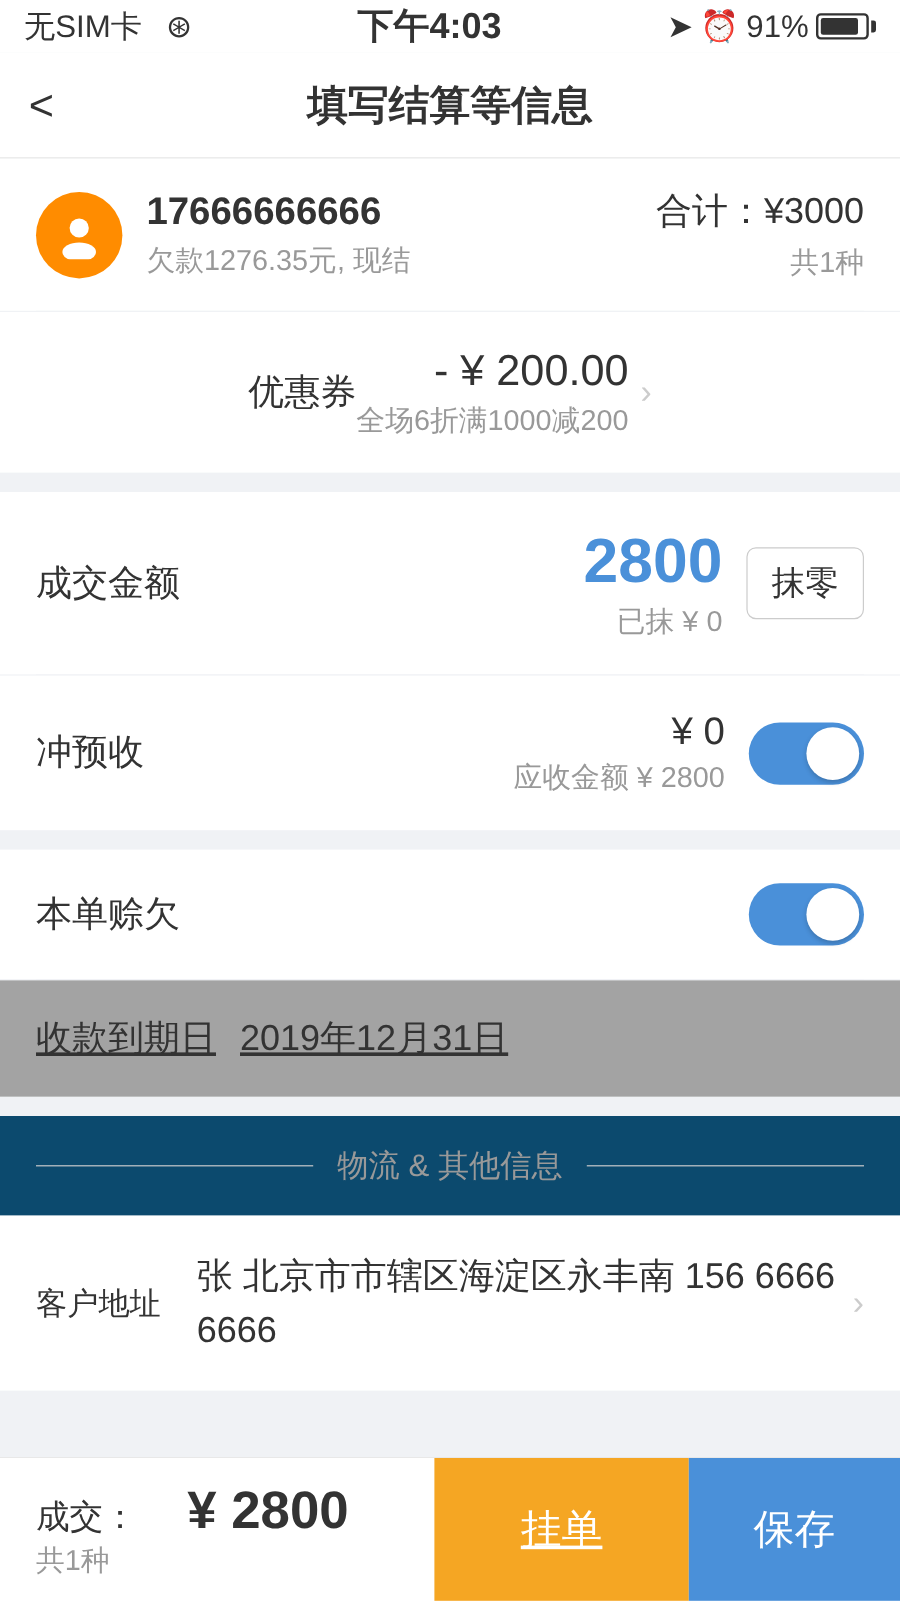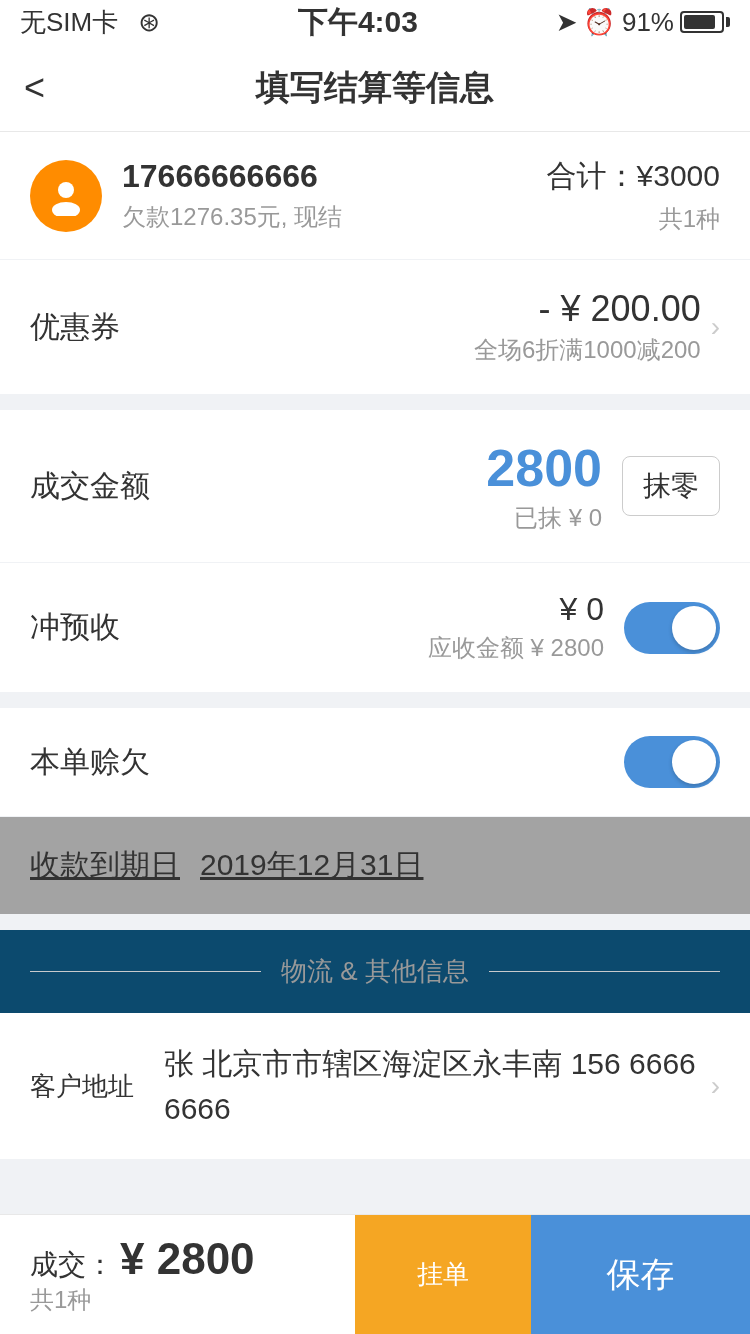--- a/index.html
+++ b/index.html
@@ -76,21 +76,21 @@
     
     .divider { height: 16px; background: #f0f2f5; }
     .thin-divider { height: 1px; background: #f0f2f5; margin: 0 30px; }
 
     
     .row {
       background: #fff;
       padding: 28px 30px;
       display: flex;
       align-items: center;
-      justify-content: space-between;
+      justify-content: center;
     }
     .row-label { font-size: 30px; color: #333; }
     .row-right { display: flex; flex-direction: column; align-items: flex-end; }
     .coupon-discount { font-size: 36px; color: #333; font-weight: 500; }
     .coupon-desc { font-size: 24px; color: #999; margin-top: 4px; }
     .row-chevron { color: #ccc; font-size: 28px; margin-left: 10px; }
 
     
     .amount-row {
       background: #fff;
@@ -207,35 +207,36 @@
       border-top: 1px solid #e8e8e8;
     }
     .bottom-info {
       flex: 1;
       display: flex;
       flex-direction: column;
       justify-content: center;
       padding: 0 30px;
     }
     .bottom-deal { font-size: 28px; color: #333; }
-    .bottom-amount { font-size: 44px; font-weight: 600; color: #333; }
+    .bottom-amount { font-size: 44px; font-weight: 600; color: #333; margin-left: 36px; }
     .bottom-count { font-size: 24px; color: #999; }
     .btn-pending {
-      width: 176px;
+      width: 212px;
       background: #f5a623;
       color: #fff;
-      font-size: 26px;
+      font-size: 34px;
       font-weight: 500;
       display: flex;
       align-items: center;
       justify-content: center;
       cursor: pointer;
+      text-decoration: underline;
     }
     .btn-save {
-      width: 219px;
+      width: 176px;
       background: #4a90d9;
       color: #fff;
       font-size: 34px;
       font-weight: 500;
       display: flex;
       align-items: center;
       justify-content: center;
       cursor: pointer;
     }
     .battery { display: inline-flex; align-items: center; gap: 2px; }

